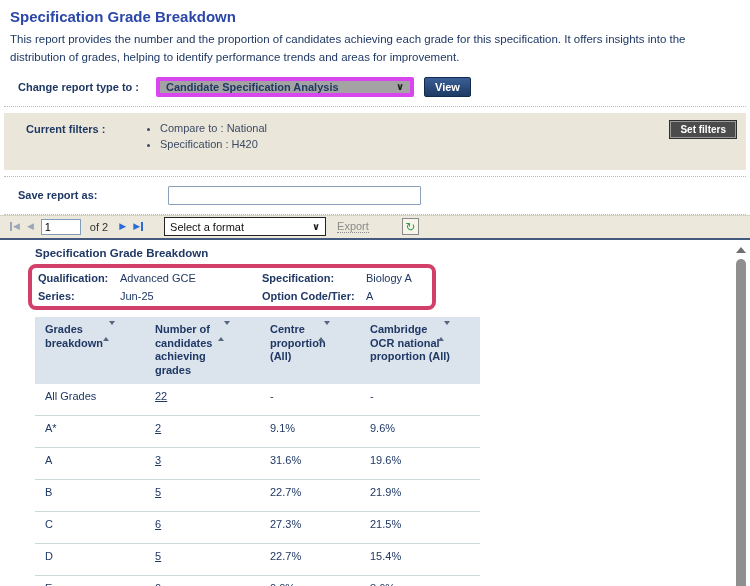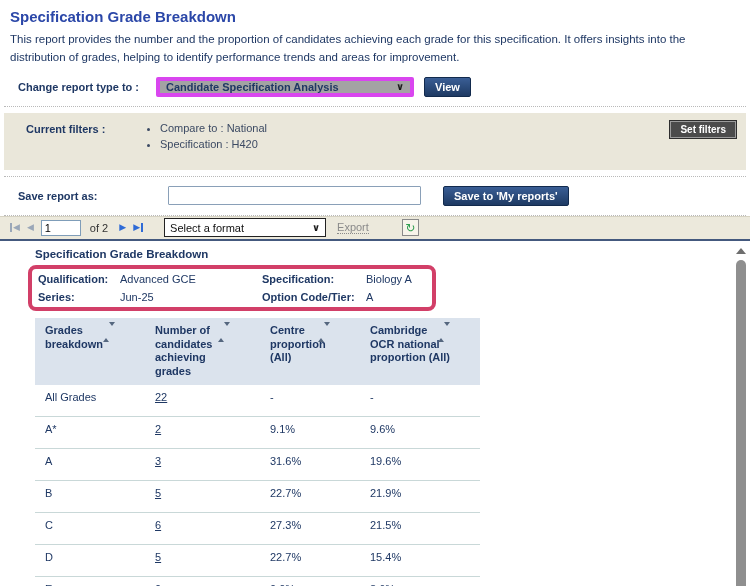--- a/index.html
+++ b/index.html
@@ -199,21 +199,20 @@
       <li>Specification : H420</li>
     </ul>
   <button class="btn-set-filters">Set filters</button>
 </div>
 
 <hr class="dotted">
 
 <div class="save-row">
   <span class="field-label">Save report as:</span>
   <input class="save-input" type="text" value="" style="">
-  <button class="btn-navy">Save to 'My reports'</button>
 </div>
 
 <hr class="dotted">
 
 <div class="toolbar">
   <span class="pg disabled">
     <span class="bar"></span>
     <span class="tri">◀</span>
   </span>
   <span class="pg disabled">

